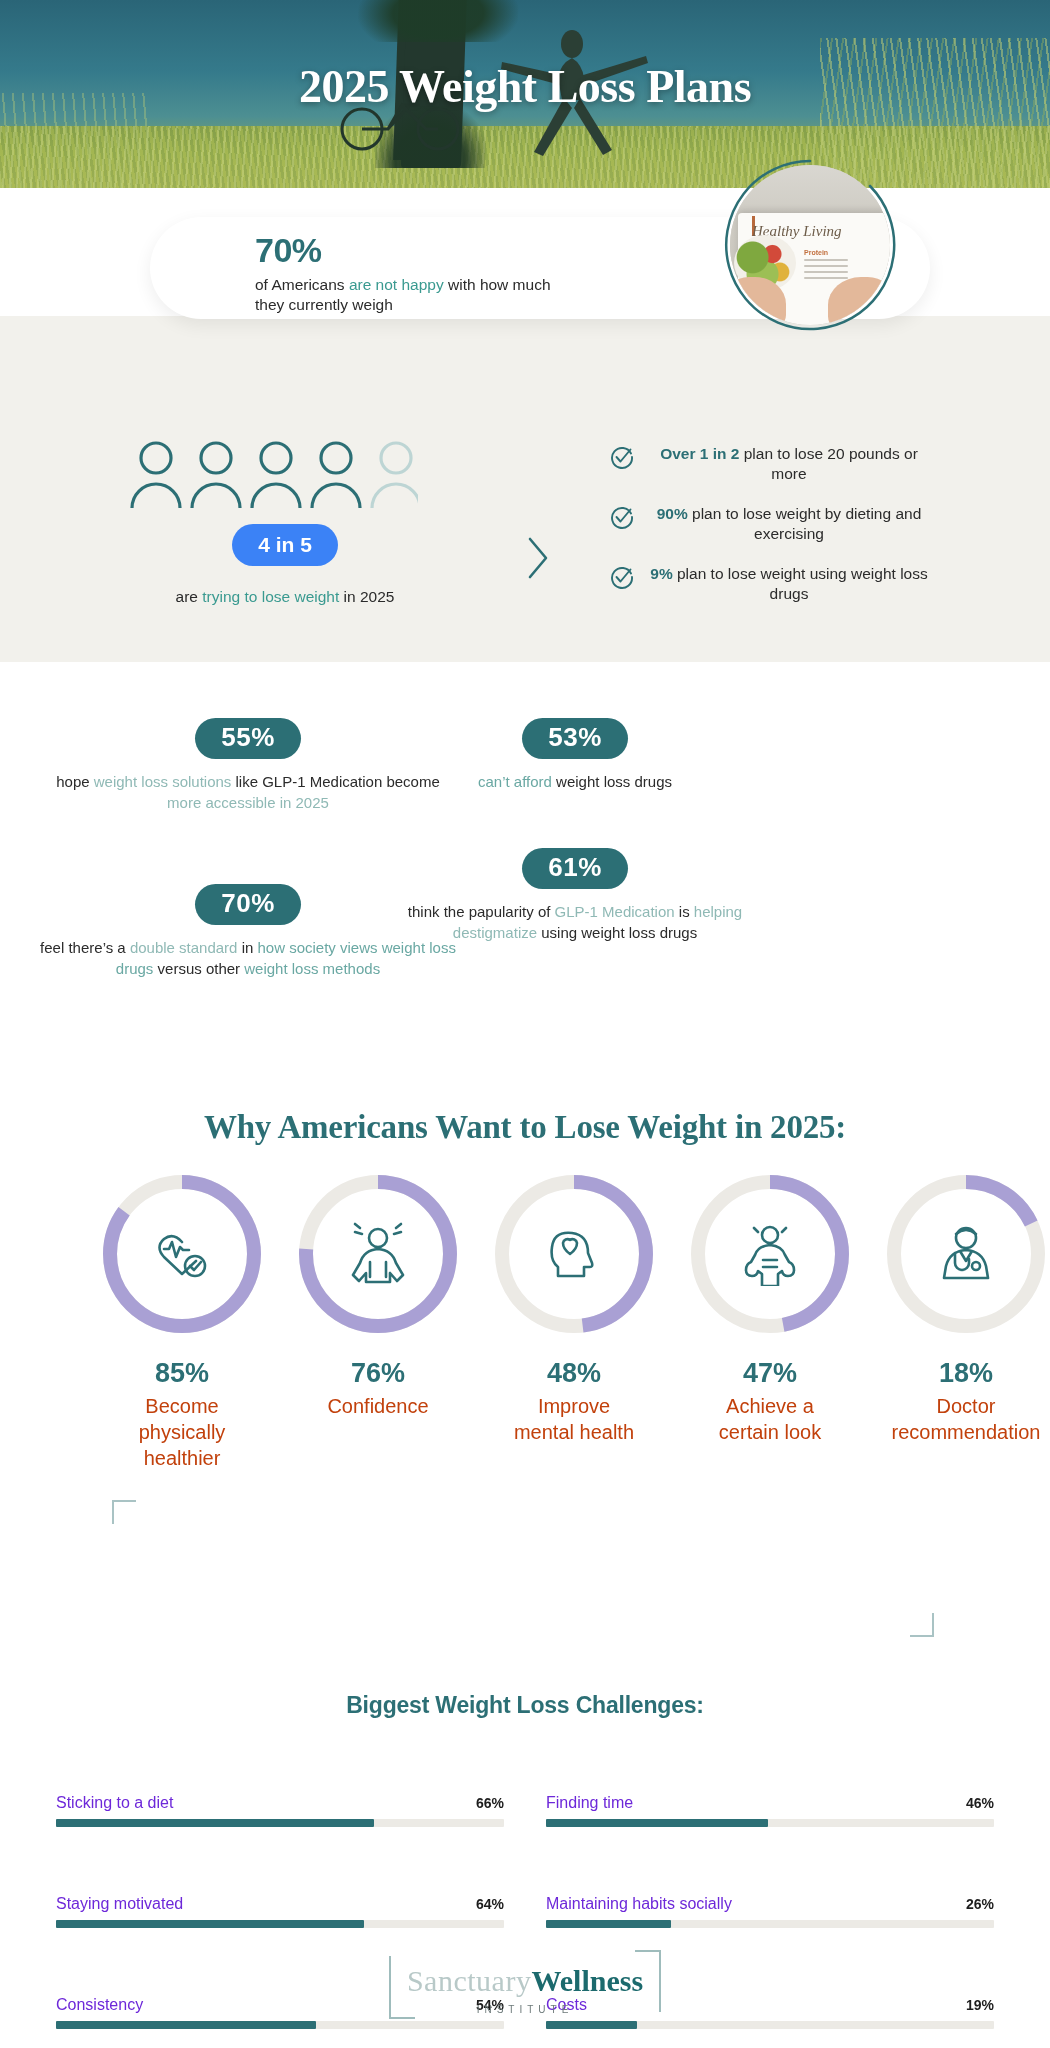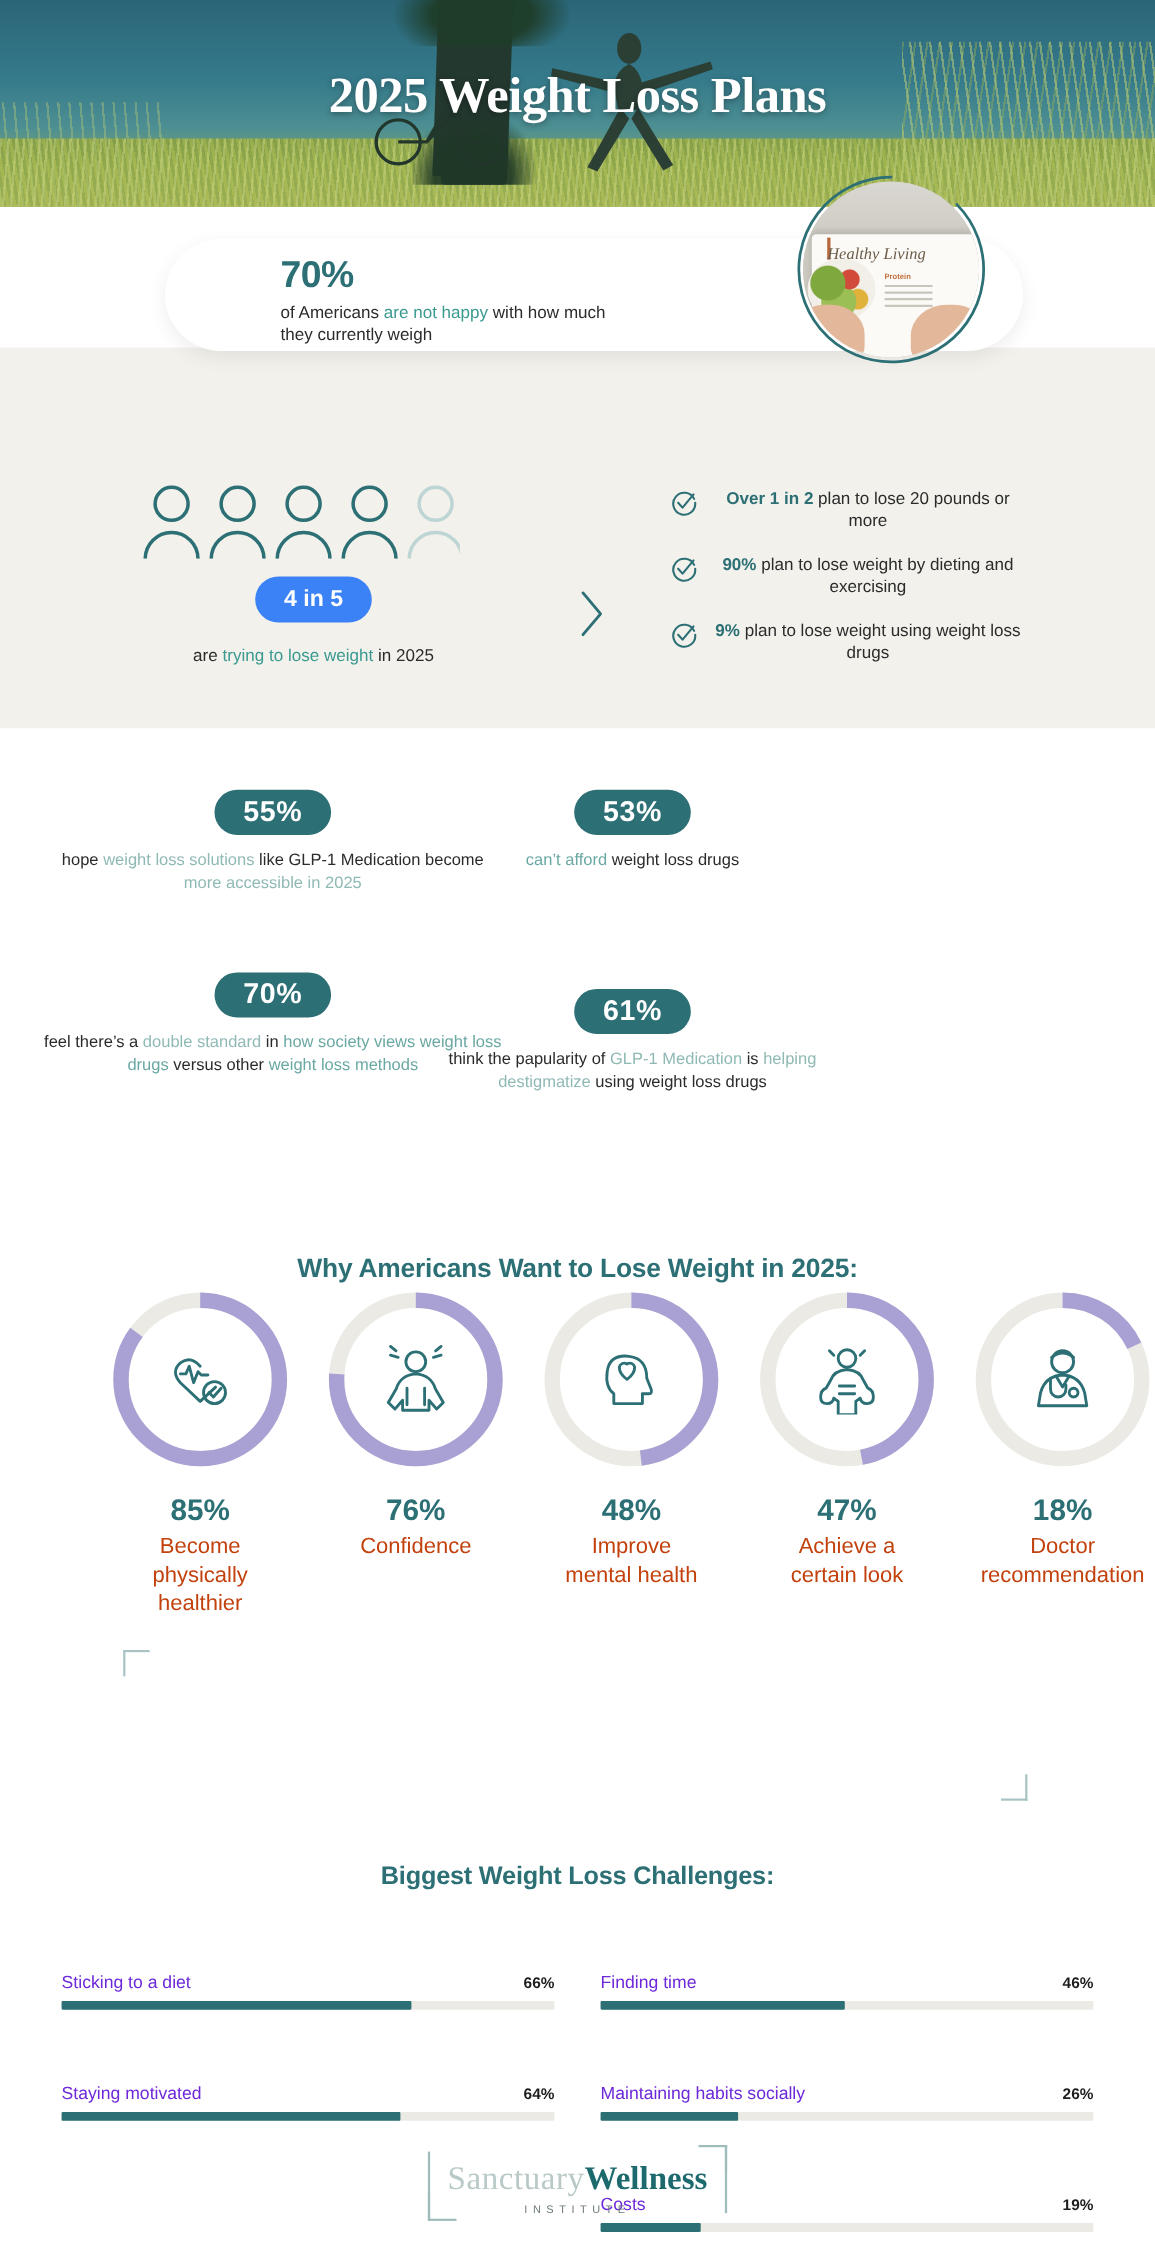--- a/index.html
+++ b/index.html
@@ -176,30 +176,30 @@
   .stat .pill{
     display:inline-block; background:#2c6f75; color:#fff; border-radius:40px;
     font-weight:bold; font-size:26px; padding:4px 26px 6px; letter-spacing:.5px;
   }
   .stat .cap{ margin-top:13px; font-size:15px; line-height:1.38; color:#2b2b2b; }
   .stat .cap .accent{ color:#8fb9b5; }
   .stat .cap .accent2{ color:#6aa8a3; }
   #stat-55{ left:38px;  top:718px; }
   #stat-53{ left:365px; top:718px; }
   #stat-70{ left:38px;  top:884px; }
-  #stat-61{ left:365px; top:899px; }
+  #stat-61{ left:365px; top:848px; }
 
   
   .section-title{
     position:absolute; left:0; width:1050px; text-align:center;
     font-family:"Liberation Sans", sans-serif;
     font-weight:bold; color:#2c6f75;
     letter-spacing:-0.2px;
   }
-  #why-title{ top:1140px; font-size:24px; }
+  #why-title{ top:1109px; font-size:33px;font-family:Liberation Serif, serif; }
   .donuts{ position:absolute; left:0; top:1170px; width:1050px; display:flex; justify-content:flex-end; gap:28px; }
   .donut-col{ width:168px; text-align:center; }
   .donut-wrap{ position:relative; width:168px; height:168px; margin:0 auto; }
   .donut-pct{ margin-top:20px; font-size:27px; font-weight:bold; color:#2c6f75; }
   .donut-lbl{ margin-top:4px; font-size:20px; line-height:1.3; color:#c2410c; }
 
   
   .oneintwo{ position:absolute; left:0; top:1490px; width:1050px; height:160px; }
   .bracket-tl{ position:absolute; left:112px; top:1500px; width:24px; height:24px;
                border-left:2px solid #a9c3c4; border-top:2px solid #a9c3c4; }
@@ -471,20 +471,29 @@
       </div>
       <div class="bar-row">
         <div class="bar-head">
           <span class="bar-name">Staying motivated</span>
           <span class="bar-val">64%</span>
         </div>
         <div class="bar-track">
           <div class="bar-fill" style="width:68.8%"></div>
         </div>
       </div>
+      <div class="bar-row">
+        <div class="bar-head">
+          <span class="bar-name">Consistency</span>
+          <span class="bar-val">54%</span>
+        </div>
+        <div class="bar-track">
+          <div class="bar-fill" style="width:58.1%"></div>
+        </div>
+      </div>
     </div>
     <div class="bar-col">
       <div class="bar-row">
         <div class="bar-head">
           <span class="bar-name">Finding time</span>
           <span class="bar-val">46%</span>
         </div>
         <div class="bar-track">
           <div class="bar-fill" style="width:49.5%"></div>
         </div>

